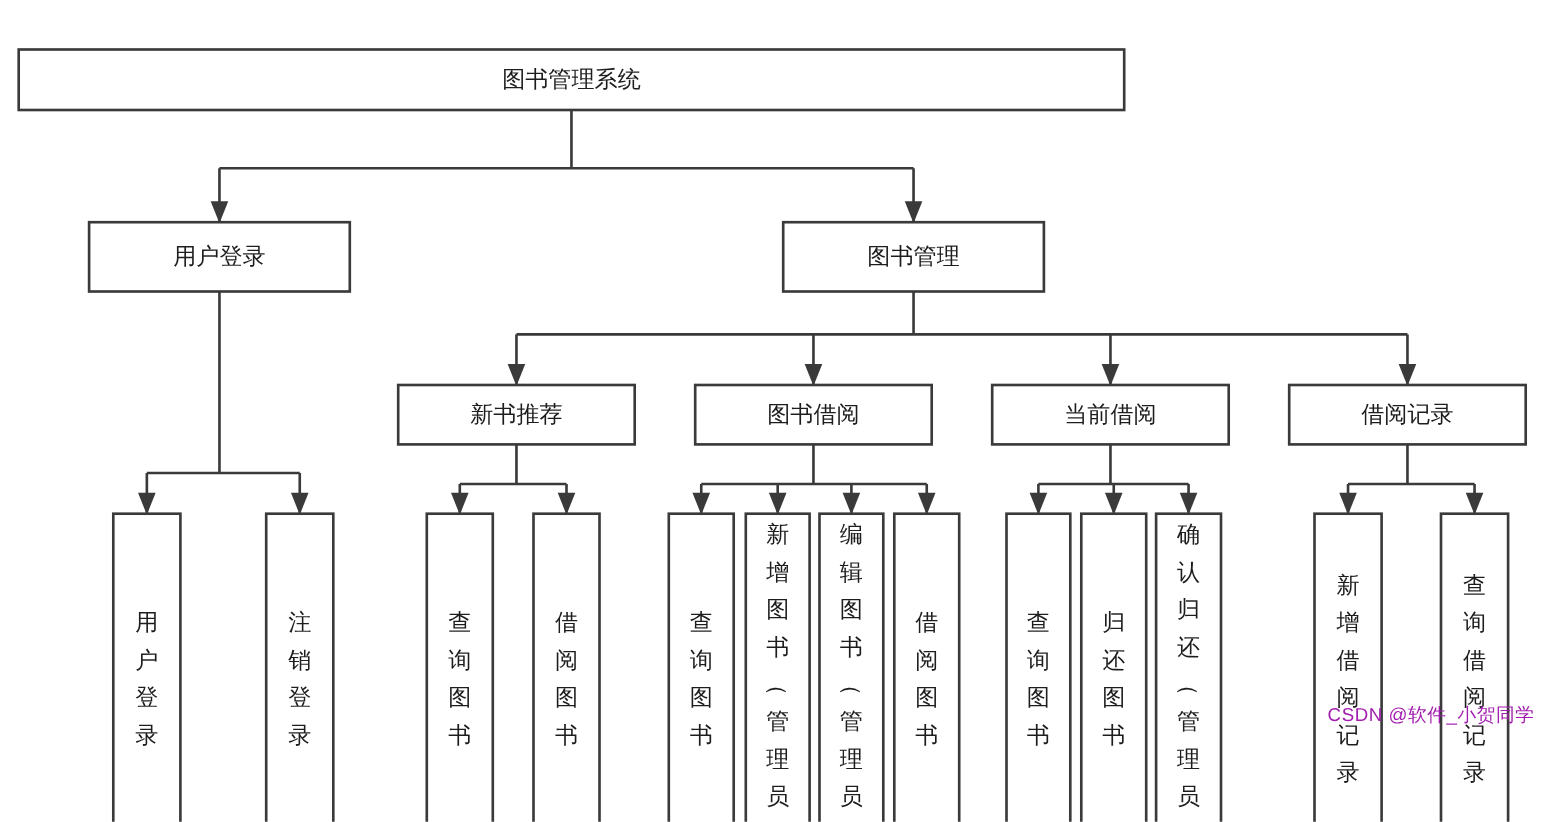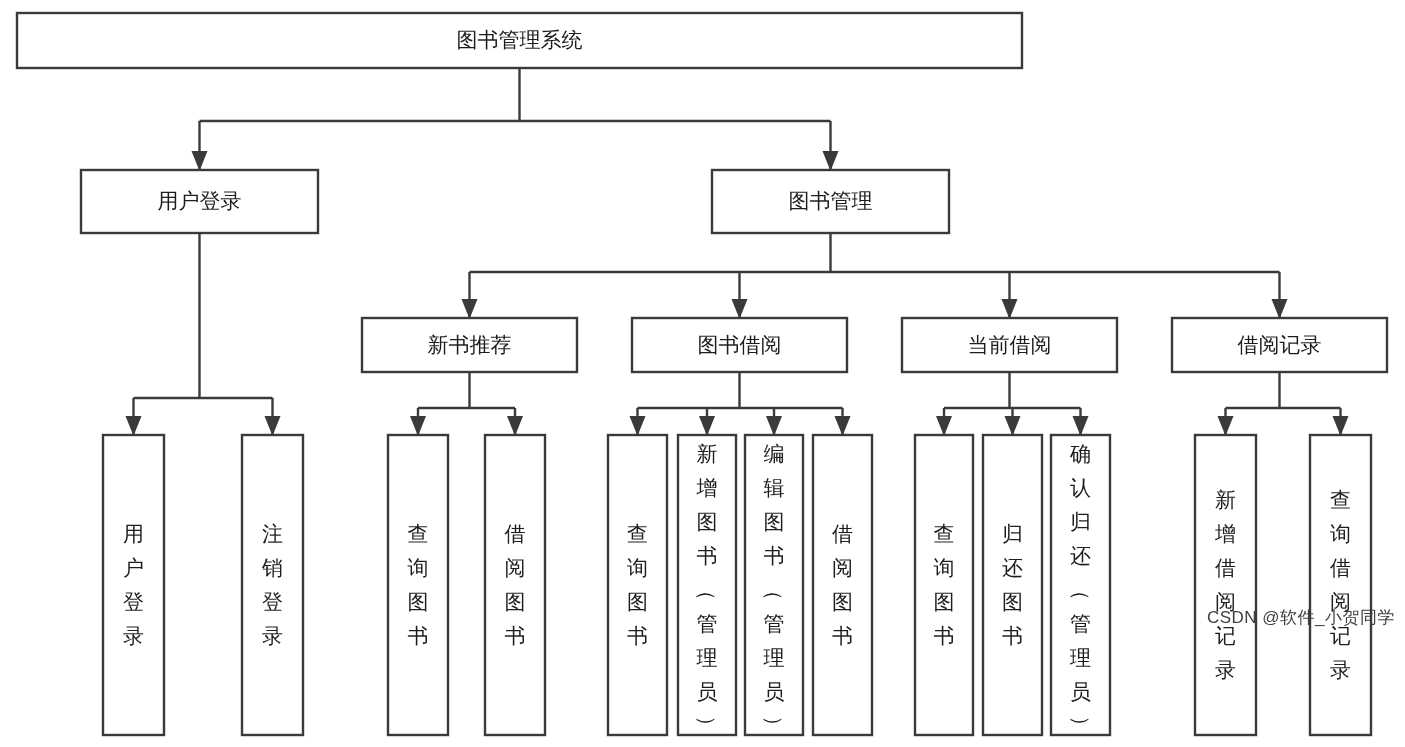--- a/index.html
+++ b/index.html
@@ -11,20 +11,21 @@
     width: 1405px;
     height: 747px;
     font-family: "Liberation Sans", "DejaVu Sans", sans-serif;
     overflow: hidden;
     position: relative;
   }
   #diagram-root {
     position: relative;
     width: 1405px;
     height: 635px;
+    margin-top: 32px;
   }
   svg.diagram {
     display: block;
     width: 1405px;
     height: 747px;
   }
   .node-box {
     fill: #ffffff;
     stroke: #3a3a3a;
     stroke-width: 2.4;
@@ -51,21 +52,21 @@
     fill: #1d1d1d;
     font-size: 21px;
     text-anchor: middle;
   }
   .watermark {
     position: absolute;
     right: 10px;
     bottom: 6px;
     font-family: "Liberation Sans", "DejaVu Sans", sans-serif;
     font-size: 17px;
-    color: #404040;
+    color: #a21caf;
     white-space: nowrap;
     letter-spacing: 0.5px;
     pointer-events: none;
   }
 </style>
 </head>
 <body>
 
 <div id="diagram-root">
   <svg class="diagram" viewBox="0 0 1405 747" xmlns="http://www.w3.org/2000/svg">

